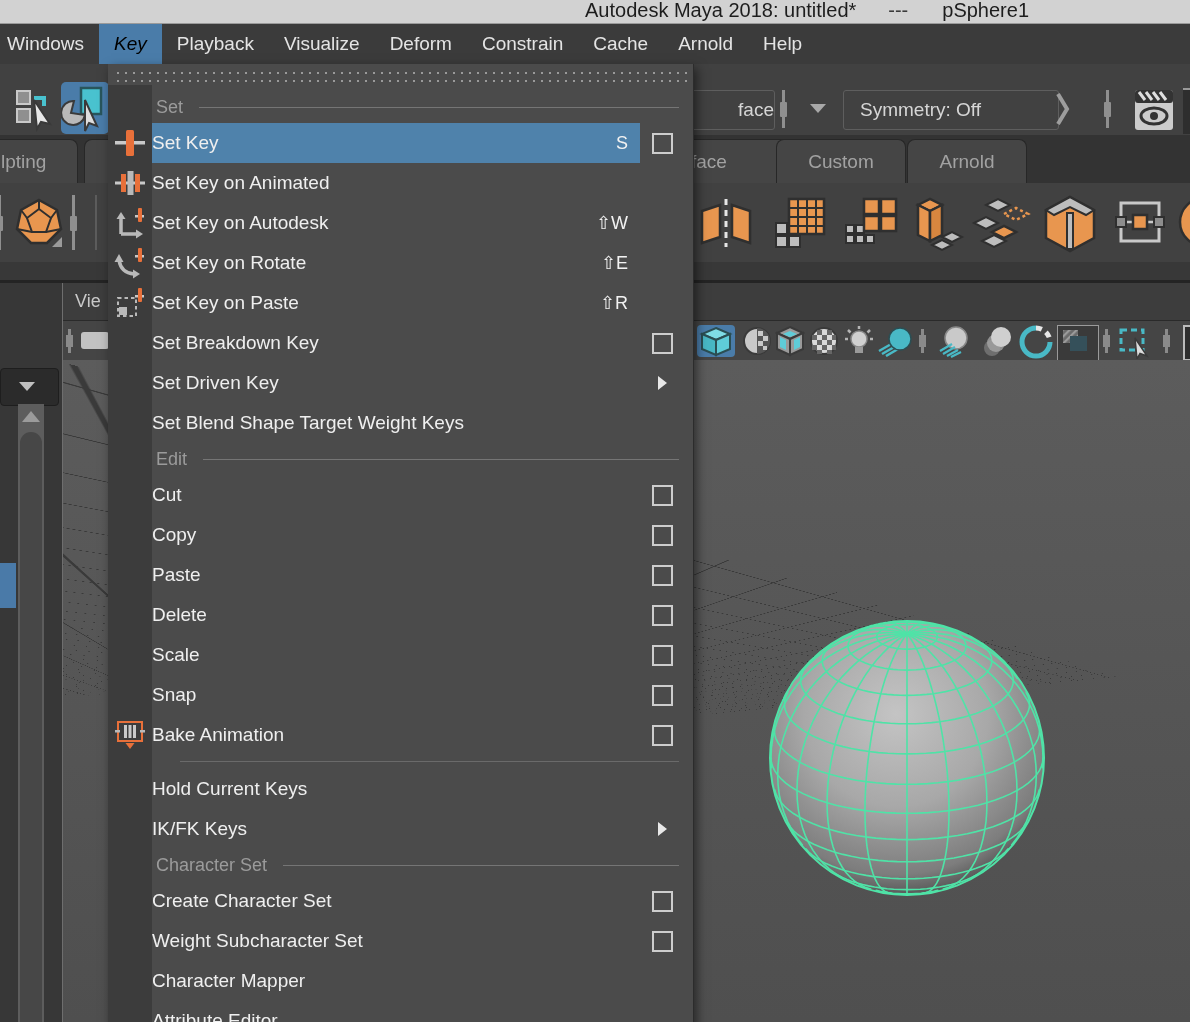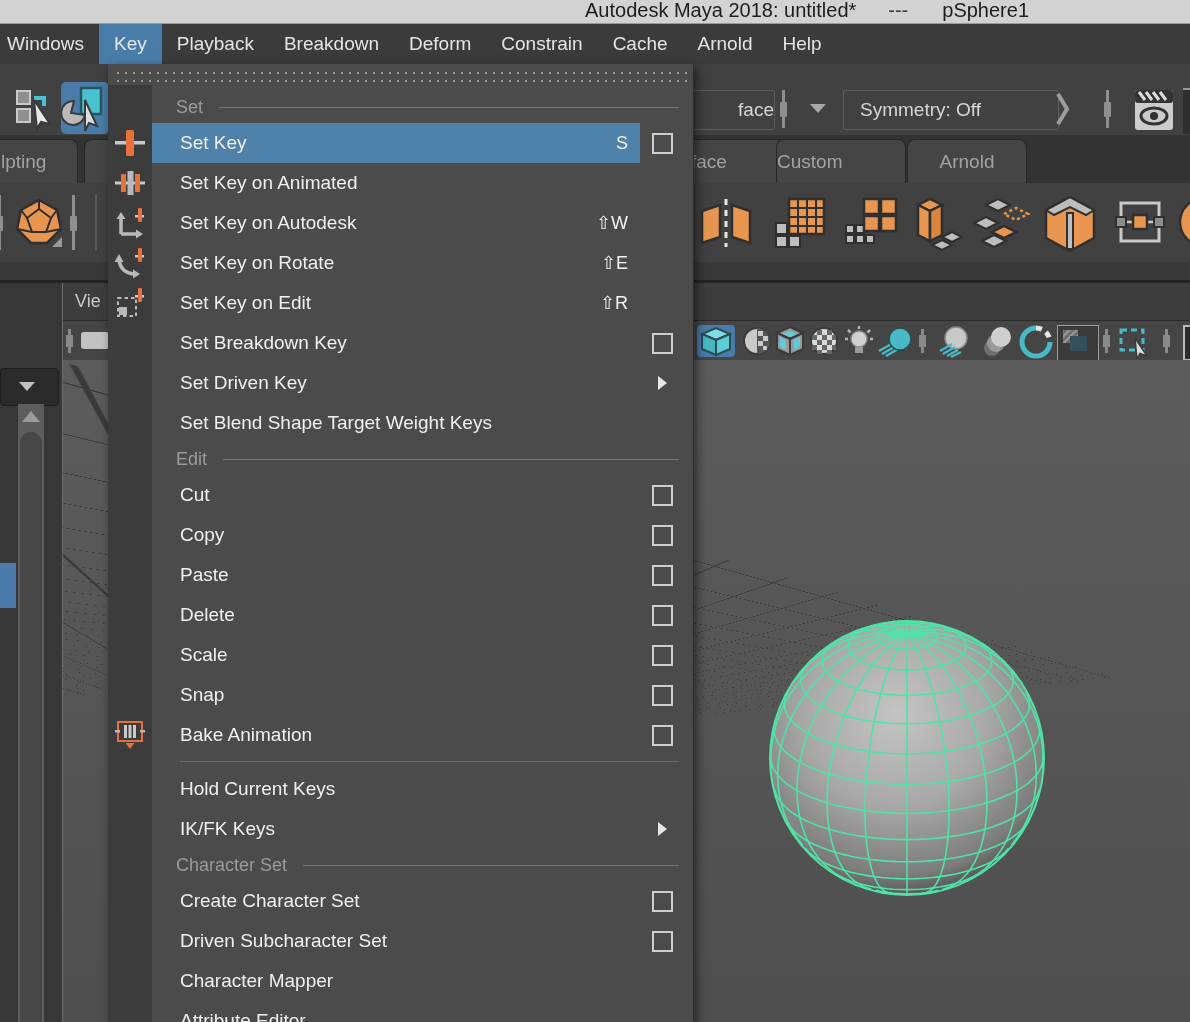--- a/index.html
+++ b/index.html
@@ -15,21 +15,21 @@
   .titlebar span{display:inline-block;line-height:26px;}
   .tb-title{margin-left:585px;}
   .tb-dash{margin-left:32px;color:#3a3a3a;}
   .tb-obj{margin-left:34px;}
 
   
   .menubar{position:absolute;left:0;top:24px;width:100%;height:40px;background:#3b3b3b;
            display:flex;align-items:stretch;color:#e4e4e4;font-size:19px;}
   .menubar .m-item{padding:0 15px;display:flex;align-items:center;cursor:default;}
   .menubar .m-item.first{margin-left:-8px;}
-  .menubar .m-item.active{background:#4a7ca9;color:#e5e5e5;}
+  .menubar .m-item.active{background:#4a7ca9;color:#000000;font-style:italic;}
 
   
   .statusline{position:absolute;left:0;top:64px;width:100%;height:71px;background:#414141;}
   .tool-btn{position:absolute;border-radius:5px;}
   .tool-btn.active{background:#4a7ca9;}
   .field-box{position:absolute;height:38px;top:26px;border:1px solid #5e5e5e;border-radius:3px;
              color:#d6d6d6;font-size:19px;display:flex;align-items:center;background:#414141;}
   .vsep{position:absolute;width:3px;background:#8f8f8f;}
   .vsep::after{content:"";position:absolute;left:-2px;top:50%;margin-top:-7px;width:7px;height:15px;
                background:#8f8f8f;border-radius:1px;}
@@ -85,24 +85,24 @@
 
   
   .key-menu{position:absolute;left:108px;top:64px;width:585px;height:984px;background:#4b4b4b;
             box-shadow:3px 4px 10px rgba(0,0,0,.5);border-right:1px solid #2c2c2c;z-index:50;}
   .tearoff{height:16px;margin:3px 5px 2px 5px;
            background-image:radial-gradient(circle,#9a9a9a 1.3px,transparent 1.5px);
            background-size:8px 8px;background-position:1px 2px;}
   .km-gutter{position:absolute;left:0;top:21px;bottom:0;width:44px;background:#3c3c3c;}
   .km-rows{position:absolute;left:0;top:21px;right:0;bottom:0;overflow:hidden;padding-top:6px;}
   .mh{height:32px;margin-left:44px;display:flex;align-items:center;color:#9b9b9b;font-size:18px;}
-  .mh .mh-label{margin-left:24px;white-space:nowrap;}
+  .mh .mh-label{margin-left:4px;white-space:nowrap;}
   .mh .mh-line{flex:1;height:1px;background:#757575;margin:0 14px 0 16px;}
   .mi{height:40px;margin-left:44px;display:flex;align-items:stretch;position:relative;color:#efefef;}
-  .mi-body{flex:1;display:flex;align-items:center;padding-left:28px;font-size:19px;}
+  .mi-body{flex:1;display:flex;align-items:center;font-size:19px;}
   .mi-body.hl{background:#4f82ab;}
   .mi-label{flex:1;white-space:nowrap;}
   .mi-sc{font-size:18px;margin-right:12px;color:#f2f2f2;}
   .mi-extra{width:53px;position:relative;}
   .optbox{position:absolute;left:12px;top:10px;width:17px;height:17px;border:2px solid #cdcdcd;}
   .subarrow{position:absolute;left:18px;top:13px;width:0;height:0;border-top:7px solid transparent;
             border-bottom:7px solid transparent;border-left:9px solid #e8e8e8;}
   .msep{height:14px;margin-left:72px;margin-right:14px;position:relative;}
   .msep::after{content:"";position:absolute;left:0;right:0;top:6px;height:1px;background:#6a6a6a;}
   .gut-ico{position:absolute;left:-39px;top:3px;}
@@ -115,21 +115,21 @@
   <div class="titlebar">
     <span class="tb-title">Autodesk Maya 2018: untitled*</span>
     <span class="tb-dash">---</span>
     <span class="tb-obj">pSphere1</span>
   </div>
 
   <div class="menubar">
     <span class="m-item first">Windows</span>
     <span class="m-item active">Key</span>
     <span class="m-item">Playback</span>
-    <span class="m-item">Breakdown</span>
+    <span class="m-item">Visualize</span>
     <span class="m-item">Deform</span>
     <span class="m-item">Constrain</span>
     <span class="m-item">Cache</span>
     <span class="m-item">Arnold</span>
     <span class="m-item">Help</span>
   </div>
 
   <div class="statusline">
     <div class="tool-btn" style="left:10px;top:20px;width:48px;height:48px;">
       <svg width="48" height="48" viewBox="0 0 48 48">
@@ -169,21 +169,21 @@
   </div>
 
   <div class="shelf-tabs">
     <div class="sh-tab" style="left:-12px;width:76px;padding-left:12px;">
       <span>lpting</span>
     </div>
     <div class="sh-tab" style="left:84px;width:40px;"></div>
     <div class="sh-tab" style="left:660px;width:110px;padding-left:30px;">
       <span>face</span>
     </div>
-    <div class="sh-tab" style="left:776px;width:128px;">
+    <div class="sh-tab" style="left:776px;width:128px;justify-content:center;">
       <span>Custom</span>
     </div>
     <div class="sh-tab" style="left:907px;width:118px;justify-content:center;">
       <span>Arnold</span>
     </div>
   </div>
 
   <div class="shelf-row">
     <div class="vsep" style="left:-2px;top:12px;height:55px;"></div>
     <svg class="abs" style="left:14px;top:14px;" width="50" height="52" viewBox="0 0 50 52">
@@ -480,21 +480,21 @@
       </div>
 
       <div class="mi">
         <svg class="gut-ico" width="34" height="34" viewBox="0 0 34 34">
           <rect x="5" y="12" width="18" height="18" fill="none" stroke="#b9b9b9" stroke-width="2" stroke-dasharray="3.5 3"></rect>
           <rect x="6" y="21" width="8" height="8" fill="#b9b9b9"></rect>
           <rect x="22" y="9" width="9" height="2.5" fill="#c9c9c9"></rect>
           <rect x="25" y="2" width="4" height="14" rx="1" fill="#e8703a"></rect>
         </svg>
         <div class="mi-body">
-          <span class="mi-label">Set Key on Edit</span>
+          <span class="mi-label">Set Key on Paste</span>
           <span class="mi-sc">⇧R</span>
         </div>
         <div class="mi-extra"></div>
       </div>
 
       <div class="mi">
         <div class="mi-body">
             <span class="mi-label">Set Breakdown Key</span>
           </div>
         <div class="mi-extra">
@@ -615,21 +615,21 @@
       <div class="mi">
         <div class="mi-body">
             <span class="mi-label">Create Character Set</span>
           </div>
         <div class="mi-extra">
             <span class="optbox"></span>
           </div>
       </div>
       <div class="mi">
         <div class="mi-body">
-            <span class="mi-label">Driven Subcharacter Set</span>
+            <span class="mi-label">Weight Subcharacter Set</span>
           </div>
         <div class="mi-extra">
             <span class="optbox"></span>
           </div>
       </div>
       <div class="mi">
         <div class="mi-body">
             <span class="mi-label">Character Mapper</span>
           </div>
         <div class="mi-extra"></div>

